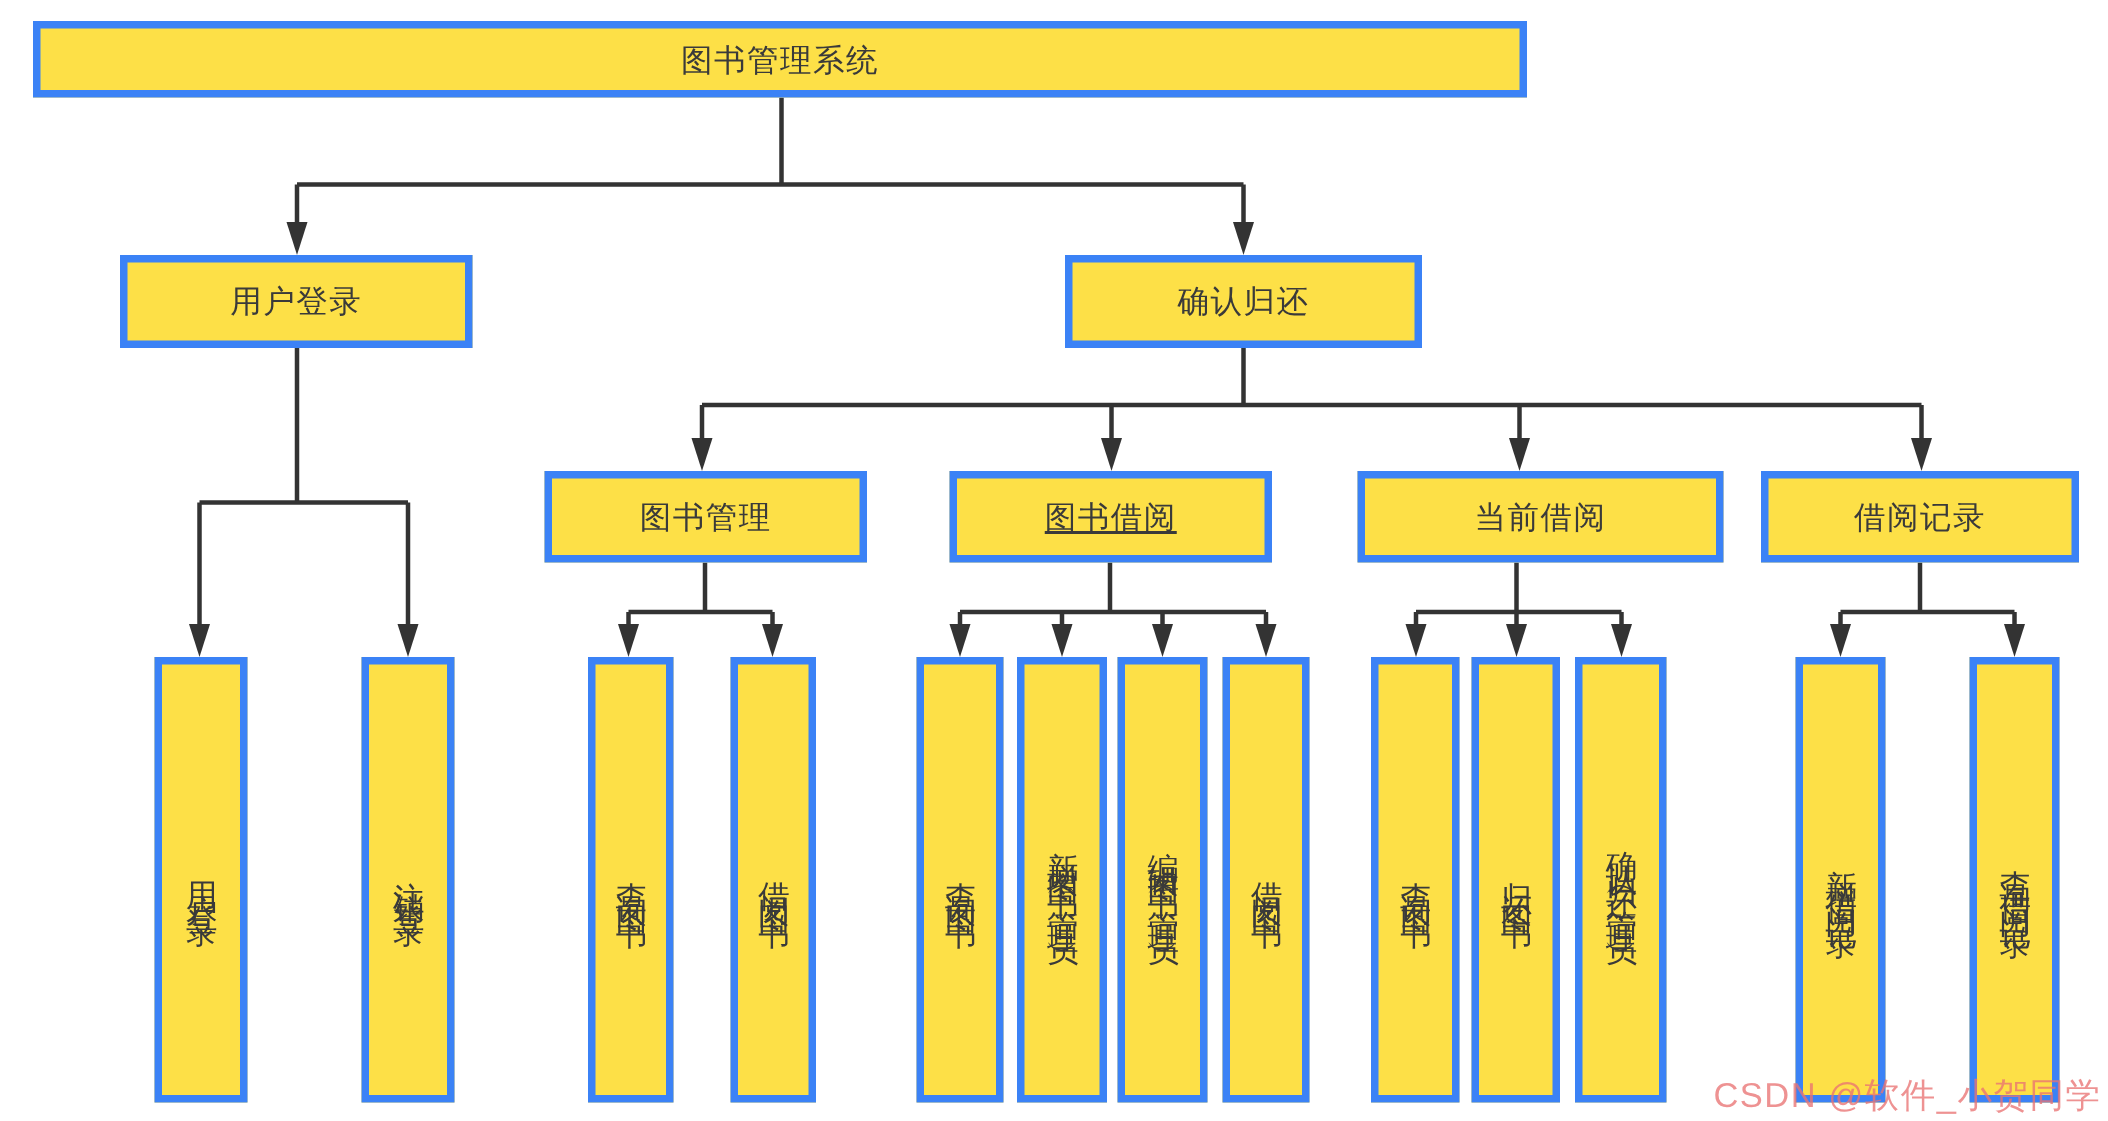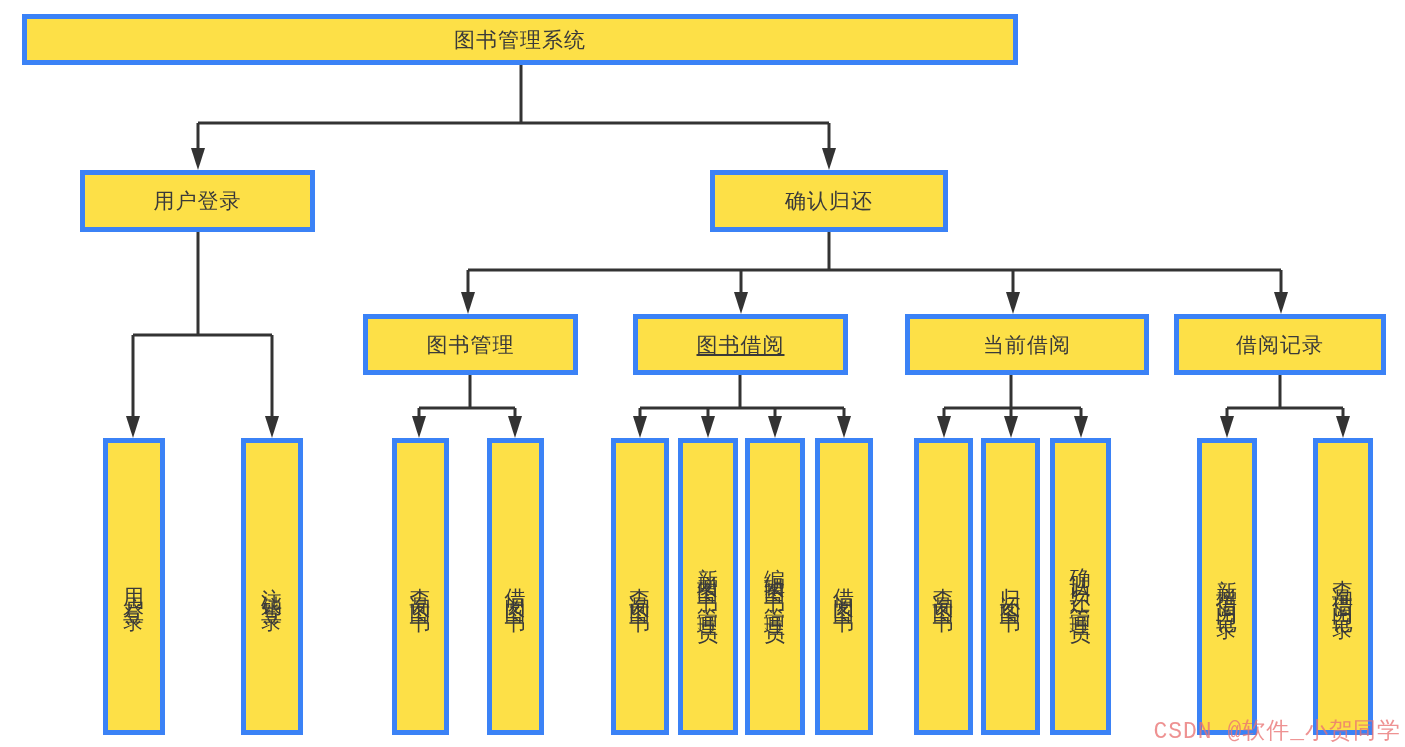--- a/index.html
+++ b/index.html
@@ -48,21 +48,20 @@
   }
   #watermark {
     position: absolute;
     right: 4px;
     bottom: 1px;
     font-size: 23px;
     letter-spacing: 1px;
     color: rgba(233, 115, 115, 0.78);
     white-space: nowrap;
     z-index: 3;
-    font-family: Liberation Mono, monospace;
   }
 </style>
 </head>
 <body>
 
 <div id="stage">
 
   <svg id="connectors" width="1405" height="747" viewBox="0 0 1405 747">
     <g stroke="#333333" stroke-width="3" fill="none">
 

